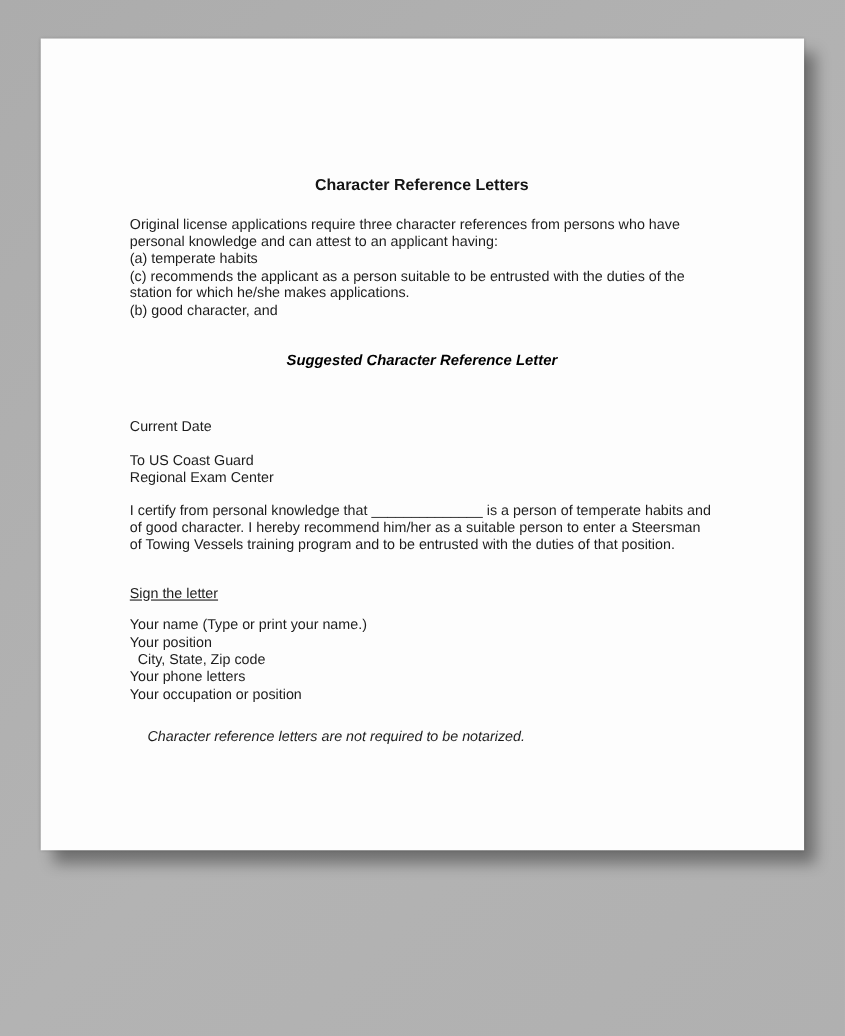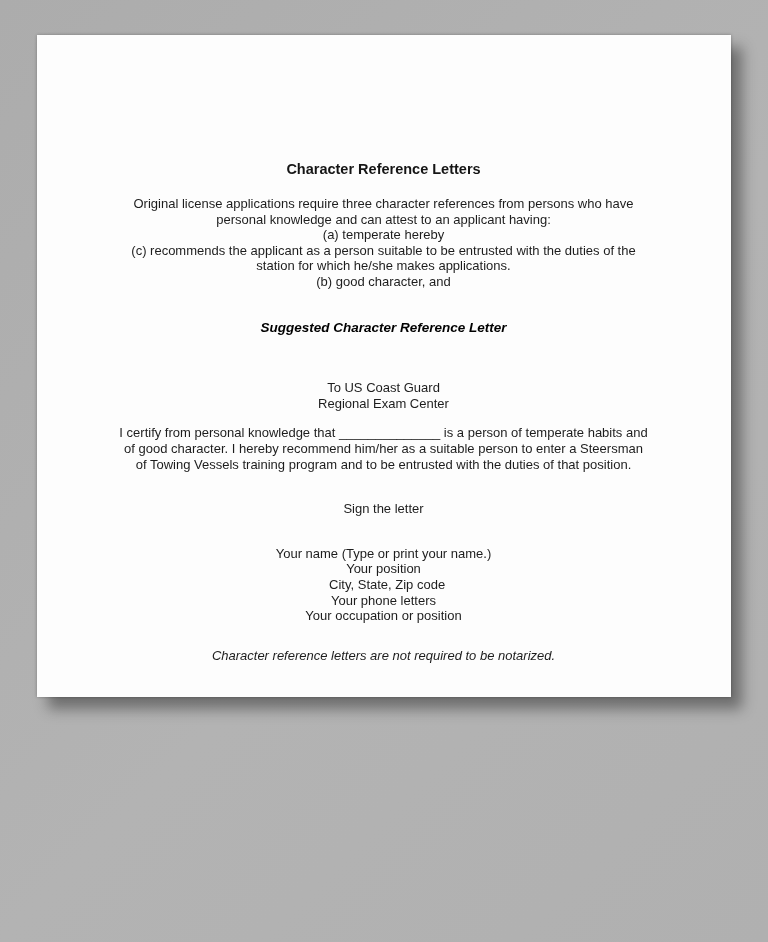--- a/index.html
+++ b/index.html
@@ -15,42 +15,41 @@
     position: relative;
     width: 768px;
     height: 942px;
     background: linear-gradient(135deg, #acacac 0%, #b3b3b3 55%, #b0b0b0 100%);
   }
   .page {
     position: absolute;
     left: 37px;
     top: 35px;
     width: 694px;
-    height: 662px;
+    height: 738px;
     background: #fdfdfd;
     box-shadow:
       0 0 3px rgba(0,0,0,0.28),
       11px 12px 13px rgba(0,0,0,0.38);
     box-sizing: border-box;
     padding: 126px 82px 0 81px;
     color: #1d1d1d;
     font-size: 13px;
     line-height: 15.6px;
   }
   .doc-title {
     margin: 0 0 18px 0;
     text-align: center;
     font-size: 14.5px;
     font-weight: bold;
     line-height: 17px;
     color: #151515;
   }
   .para {
     margin: 0;
-    text-align: center;
   }
   .intro-block {
     margin-bottom: 30px;
   }
   .doc-subtitle {
     margin: 0 0 45px 0;
     text-align: center;
     font-size: 13.5px;
     font-weight: bold;
     font-style: italic;
@@ -59,53 +58,55 @@
   .date-line {
     margin: 0 0 15px 0;
   }
   .addressee-block {
     margin: 0 0 14px 0;
   }
   .certify-para {
     margin: 0 0 29px 0;
   }
   .sign-prompt {
-    margin: 0 0 29px 0;
+    margin: 0 0 13px 0;
+    text-decoration: underline;
   }
   .signature-block {
     margin: 0 0 24px 0;
   }
   .sig-line {
     white-space: pre-wrap;
   }
   .note {
-    margin: 0;
+    margin: 16px;
     font-style: italic;
   }
   .blank-line {
     letter-spacing: 0;
   }
 </style>
 </head>
 <body>
 
 <div class="canvas">
   <div class="page">
 
     <h1 class="doc-title">Character Reference Letters</h1>
 
     <div class="intro-block">
       <p class="para">Original license applications require three character references from persons who have personal knowledge and can attest to an applicant having:</p>
-      <div class="para">(a) temperate hereby</div>
+      <div class="para">(a) temperate habits</div>
       <div class="para">(c) recommends the applicant as a person suitable to be entrusted with the duties of the station for which he/she makes applications.</div>
       <div class="para">(b) good character, and</div>
     </div>
 
     <h2 class="doc-subtitle">Suggested Character Reference Letter</h2>
 
+    <p class="para date-line">Current Date</p>
 
     <div class="addressee-block">
       <div class="para">To US Coast Guard</div>
       <div class="para">Regional Exam Center</div>
     </div>
 
     <p class="para certify-para"><span>I certify from personal knowledge that </span><span class="blank-line">______________</span><span> is a person of temperate habits and of good character. I hereby recommend him/her as a suitable person to enter a Steersman of Towing Vessels training program and to be entrusted with the duties of that position.</span></p>
 
     <p class="para sign-prompt">Sign the letter</p>
 

